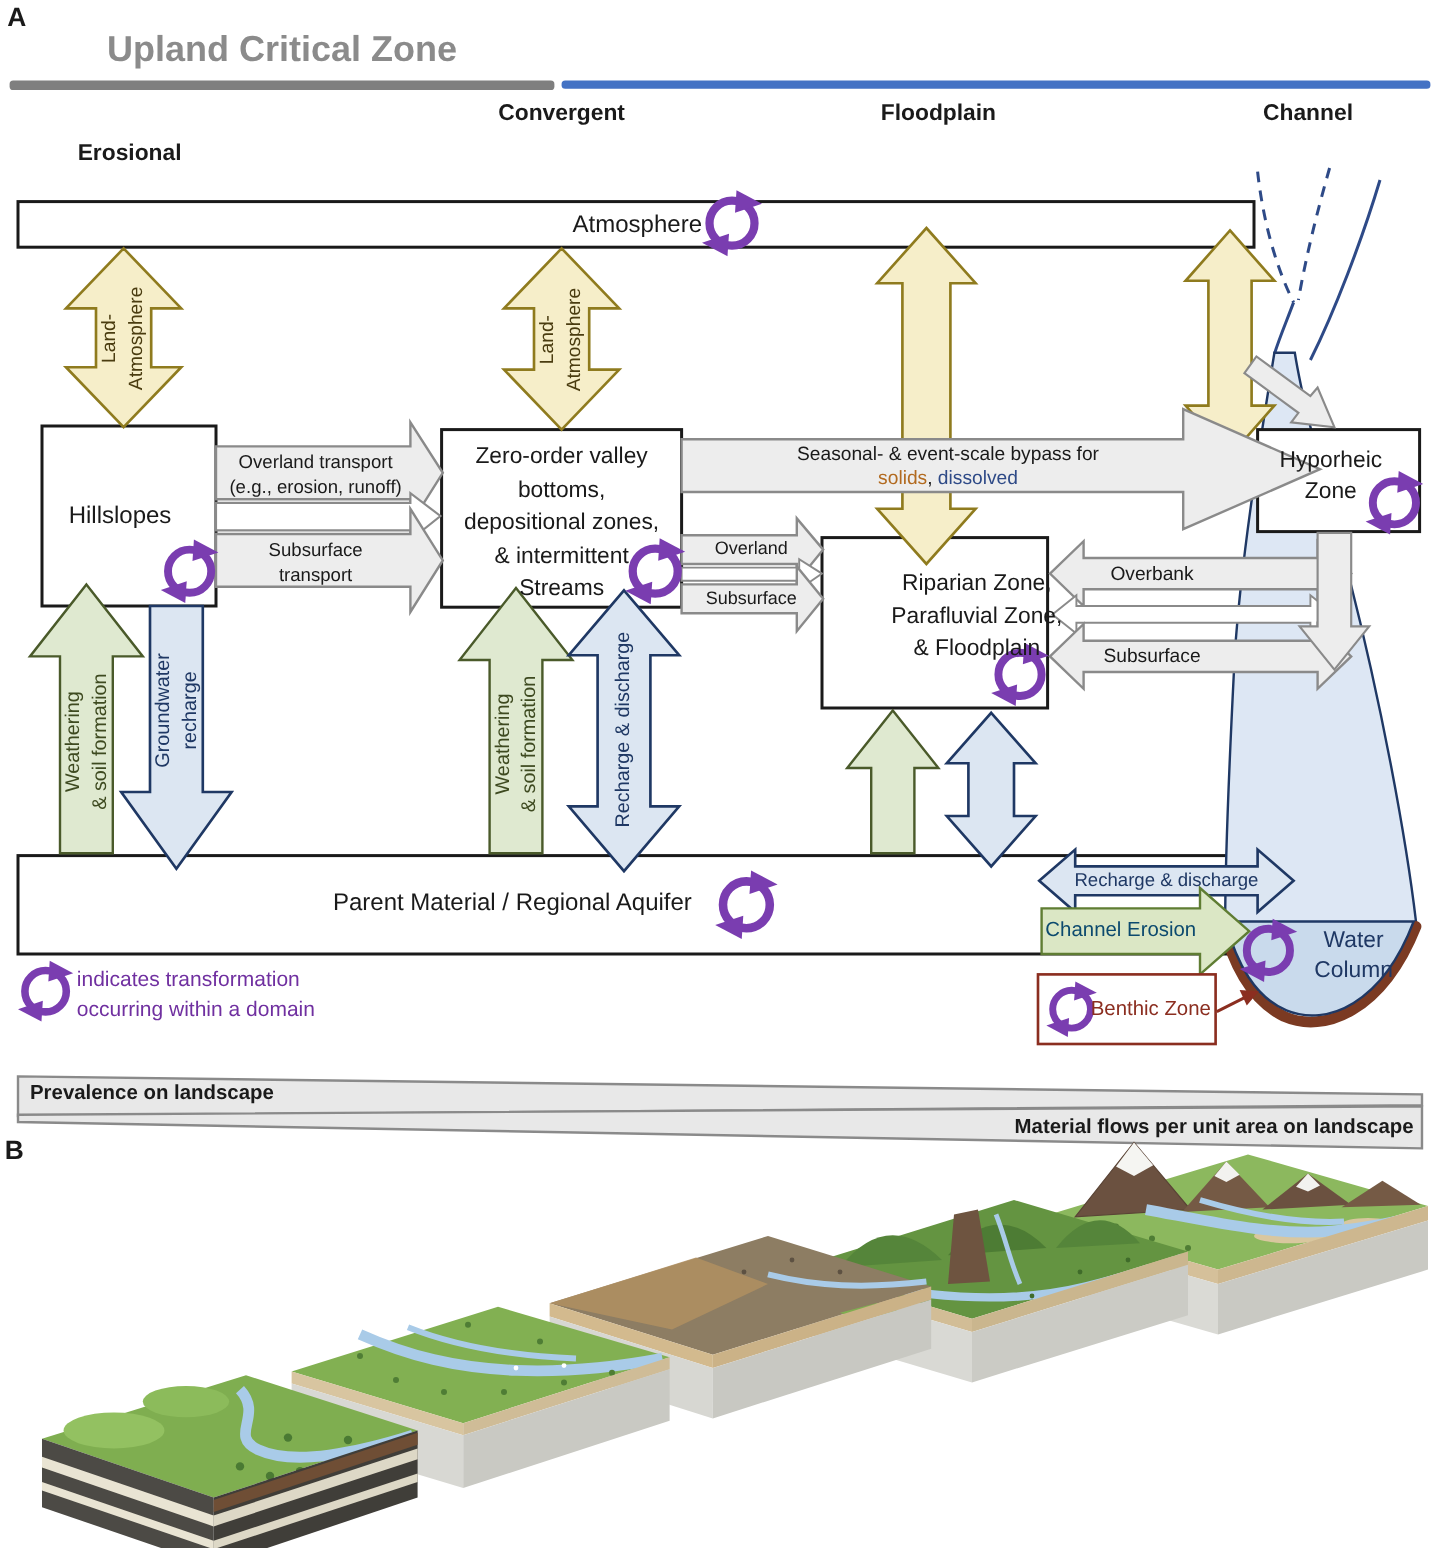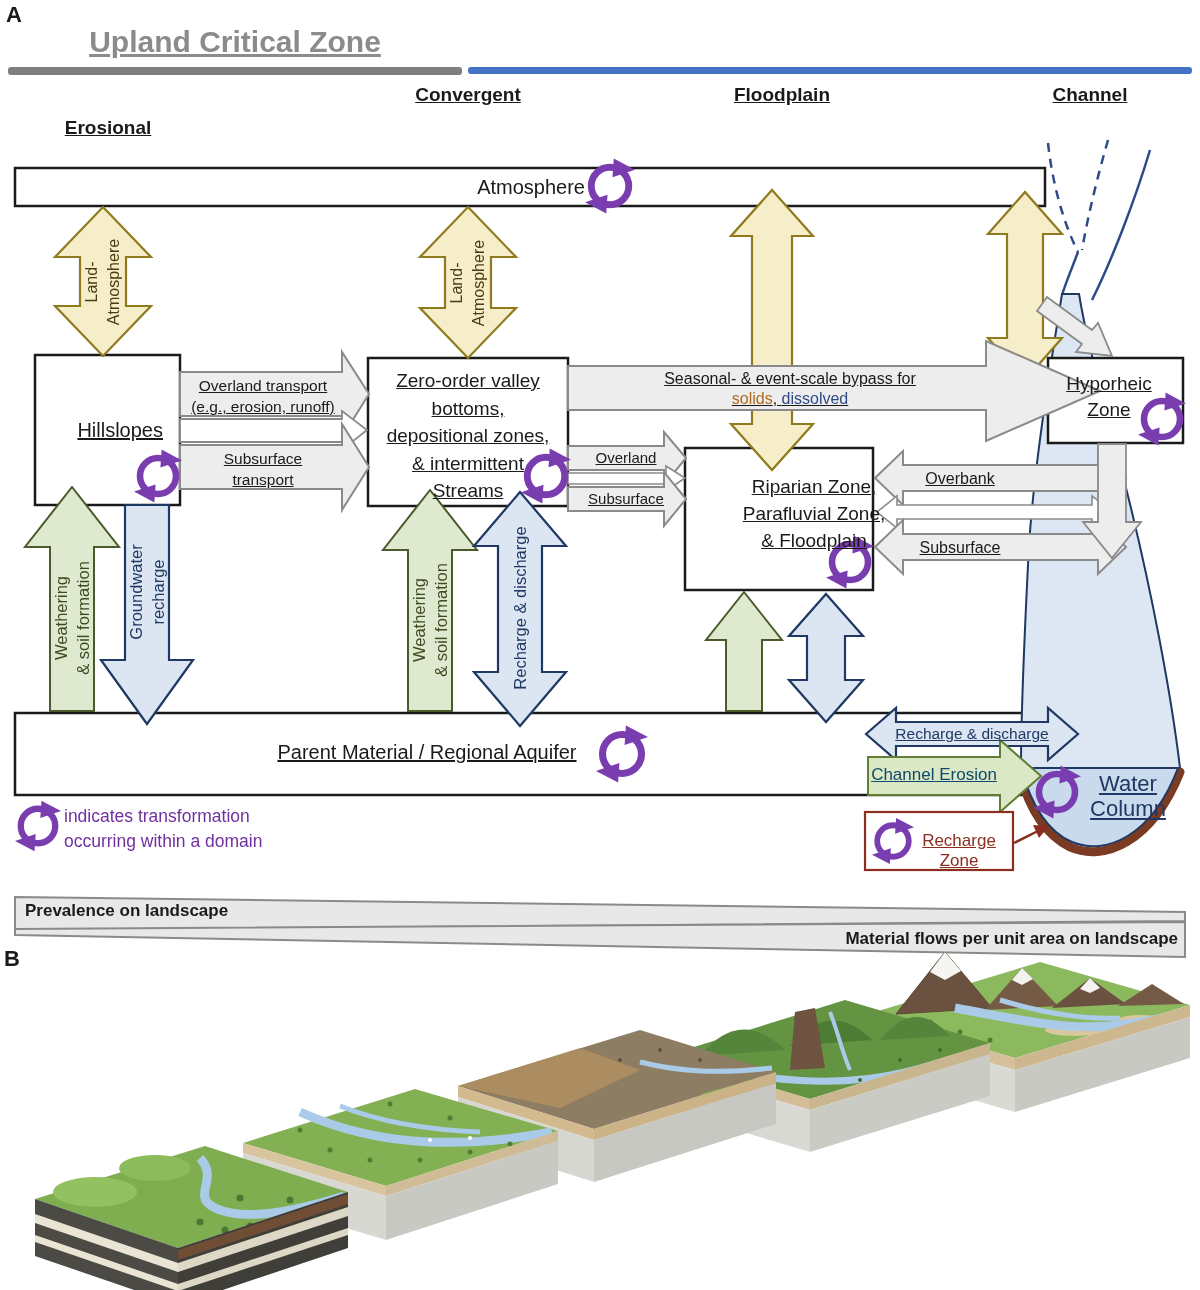--- a/index.html
+++ b/index.html
@@ -1,20 +1,20 @@
 <!DOCTYPE html>
 <html><head>
 <meta charset="utf-8">
 <style>
   html,body{margin:0;padding:0;background:#fff;}
   #fig{position:relative;width:1200px;height:1290px;background:#fff;overflow:hidden;
        font-family:"Liberation Sans",sans-serif;}
   #layer-svg{position:absolute;left:0;top:0;z-index:1;}
   .t{position:absolute;z-index:3;color:#1a1a1a;line-height:1.2;font-family:"Liberation Sans",sans-serif;}
-  .c{text-align:center;text-decoration:underline;} .r{text-align:right;} .b{font-weight:bold;} .sb{font-weight:600;}
+  .c{text-align:center;} .r{text-align:right;} .b{font-weight:bold;} .sb{font-weight:600;}
   .vtext{position:absolute;z-index:3;white-space:nowrap;text-align:center;
          transform:translate(-50%,-50%) rotate(-90deg);font-family:"Liberation Sans",sans-serif;}
   .ln{display:block;}
 </style>
 </head>
 <body>
 
 <div id="fig">
 
 <svg id="layer-svg" width="1200" height="1290" viewBox="0 0 1200 1290">
@@ -221,21 +221,21 @@
 
 <div class="t b c" style="left:30px;top:24px;width:410px;font-size:30px;color:#8B8B8B;">Upland Critical Zone</div>
 
 <div class="t sb c" style="left:38px;top:84px;width:140px;font-size:19px;margin-top:33px;">Erosional</div>
 <div class="t sb c" style="left:398px;top:84px;width:140px;font-size:19px;">Convergent</div>
 <div class="t sb c" style="left:712px;top:84px;width:140px;font-size:19px;">Floodplain</div>
 <div class="t sb c" style="left:1020px;top:84px;width:140px;font-size:19px;">Channel</div>
 
 <div class="t r" style="left:425px;top:175px;width:160px;font-size:20px;">Atmosphere</div>
 
-<div class="t c" style="left:37px;top:418px;width:126px;font-size:20px;text-align:right;">Hillslopes</div>
+<div class="t c" style="left:37px;top:418px;width:126px;font-size:20px;">Hillslopes</div>
 
 <div class="t c" style="left:370px;top:367px;width:196px;font-size:19px;line-height:27.5px;">
   <span class="ln">Zero-order valley</span>
   <span class="ln">bottoms,</span>
   <span class="ln">depositional zones,</span>
   <span class="ln">&amp; intermittent</span>
   <span class="ln">Streams</span>
 </div>
 
 <div class="t c" style="left:687px;top:473px;width:184px;font-size:19px;line-height:27px;padding-left:35px;">
@@ -249,26 +249,26 @@
   <span class="ln">Zone</span>
 </div>
 
 <div class="t c" style="left:247px;top:740px;width:360px;font-size:20px;">Parent Material / Regional Aquifer</div>
 
 <div class="t" style="left:64px;top:804px;font-size:17.5px;line-height:25px;color:#7030A0;">
   <span class="ln">indicates transformation</span>
   <span class="ln">occurring within a domain</span>
 </div>
 
-<div class="t c" style="left:1080px;top:771px;width:96px;font-size:22px;line-height:25px;color:#1F3864;text-align:center;">
+<div class="t c" style="left:1080px;top:771px;width:96px;font-size:19px;line-height:25px;color:#1F3864;text-align:center;">
   <span class="ln">Water</span>
   <span class="ln">Column</span>
 </div>
 
-<div class="t c" style="left:908px;top:831px;width:102px;font-size:17px;color:#8B2E20;">Recharge Zone</div>
+<div class="t c" style="left:908px;top:831px;width:102px;font-size:17px;color:#8B2E20;">Benthic Zone</div>
 
 <div class="t c" style="left:184px;top:375px;width:158px;font-size:15.5px;line-height:21px;">
   <span class="ln">Overland transport</span>
   <span class="ln">(e.g., erosion, runoff)</span>
 </div>
 <div class="t c" style="left:184px;top:448px;width:158px;font-size:15.5px;line-height:21px;">
   <span class="ln">Subsurface</span>
   <span class="ln">transport</span>
 </div>
 

